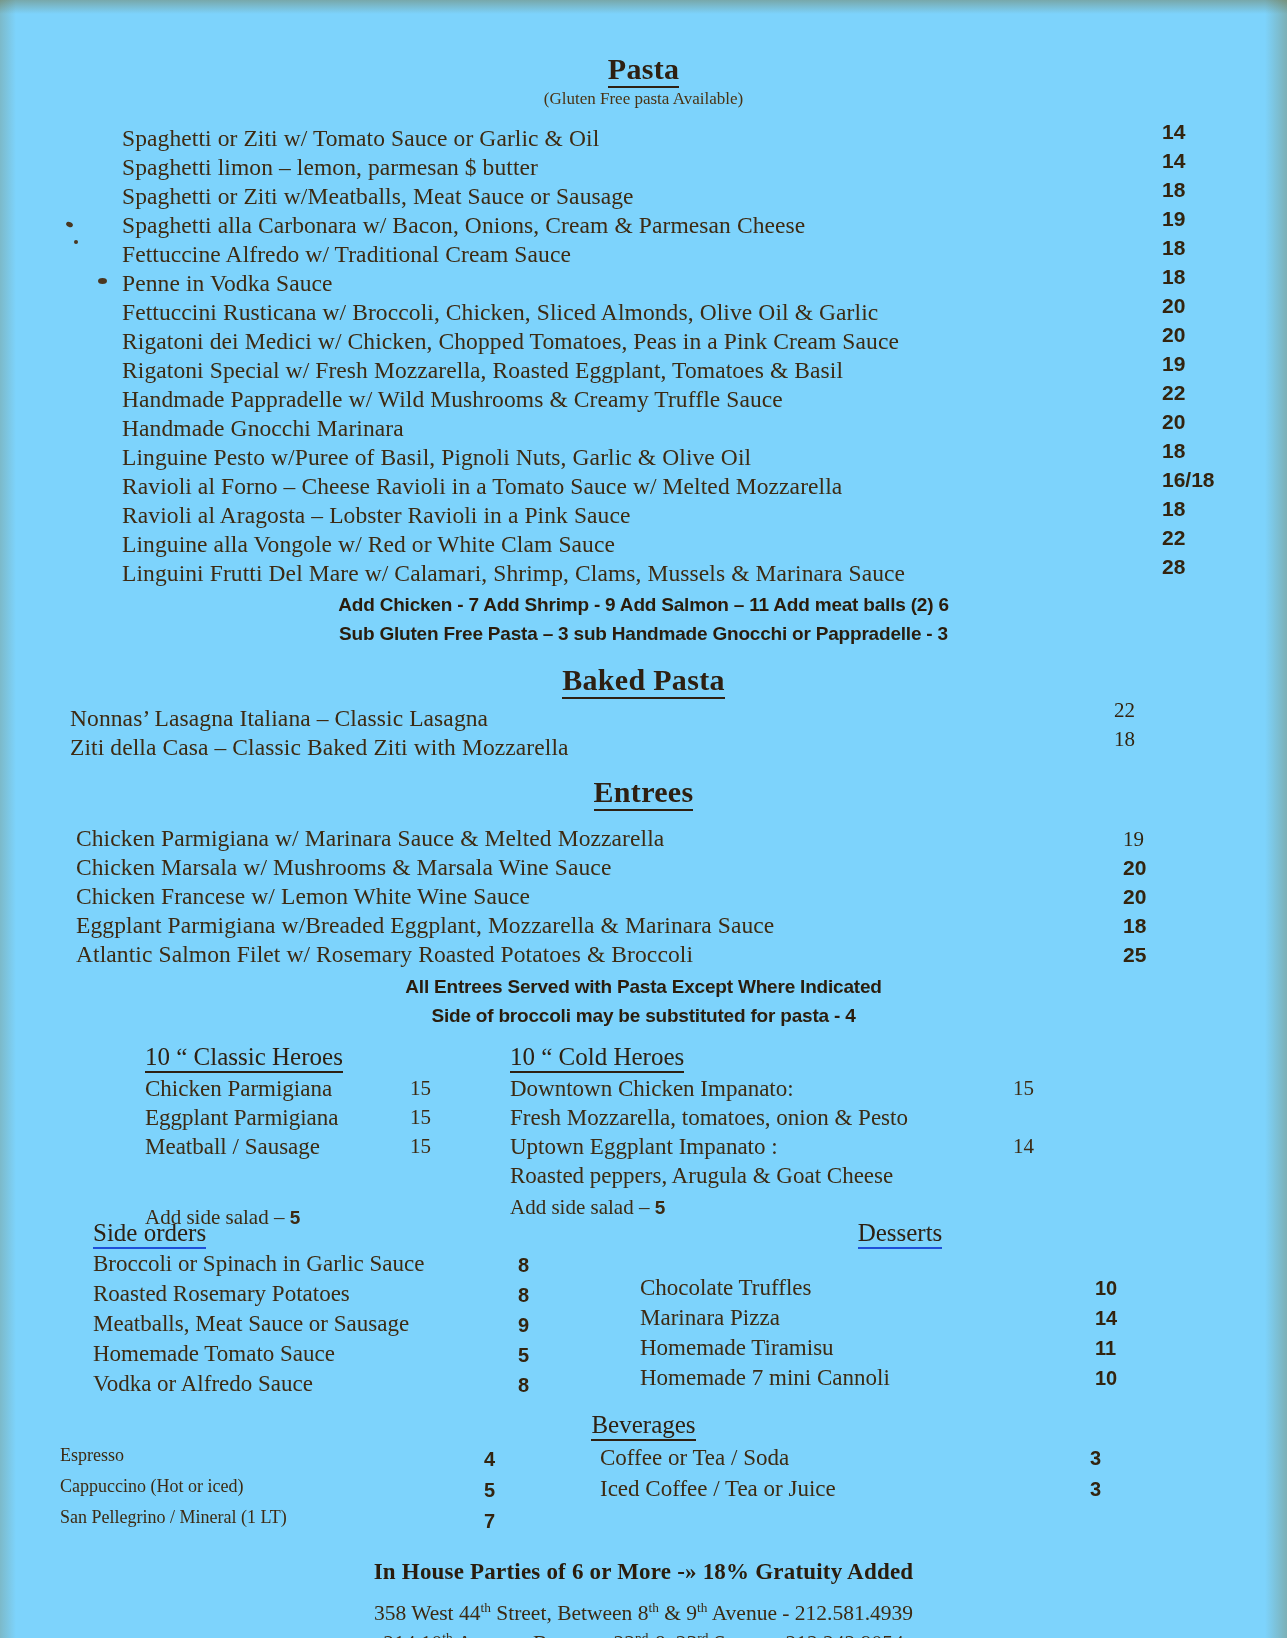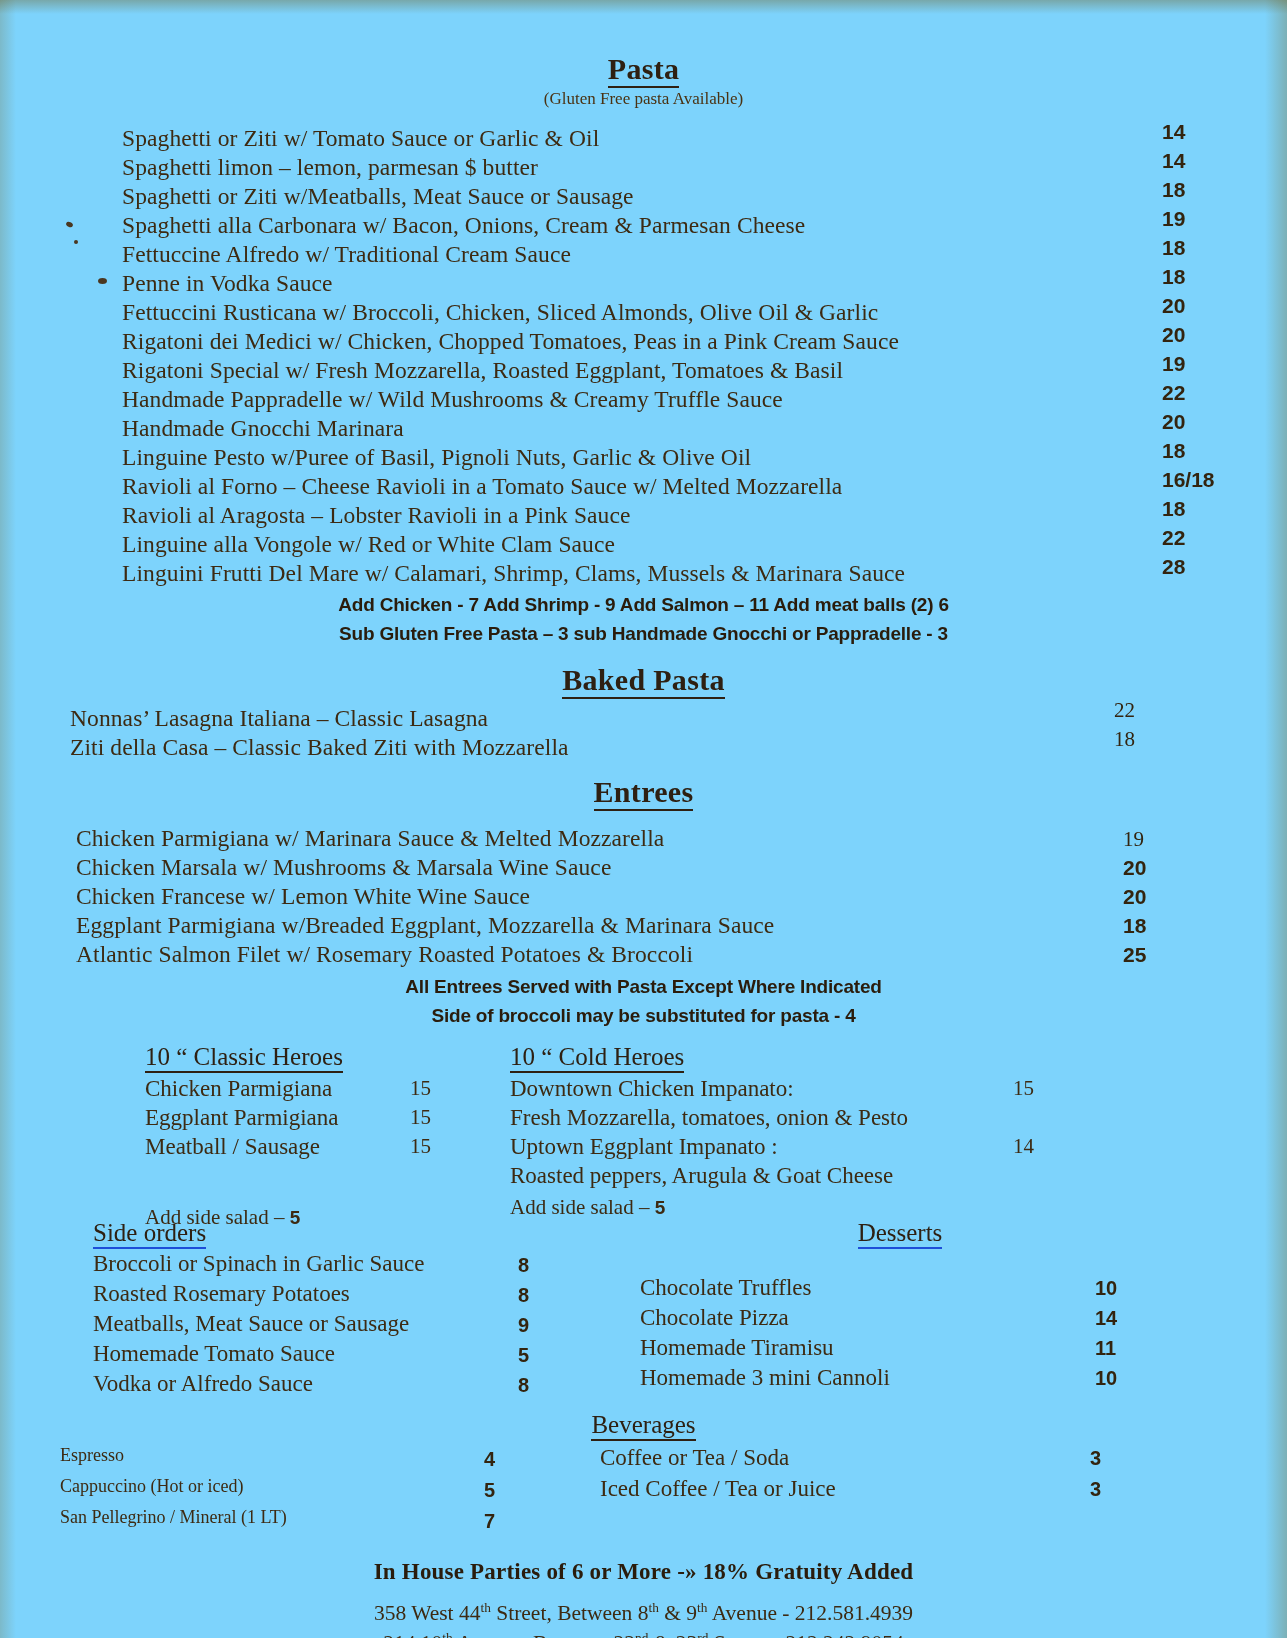--- a/index.html
+++ b/index.html
@@ -380,23 +380,23 @@
         <div class="side-row"><span class="sname">Roasted Rosemary Potatoes</span><span class="sprice">8</span></div>
         <div class="side-row"><span class="sname">Meatballs, Meat Sauce or Sausage</span><span class="sprice">9</span></div>
         <div class="side-row"><span class="sname">Homemade Tomato Sauce</span><span class="sprice">5</span></div>
         <div class="side-row"><span class="sname">Vodka or Alfredo Sauce</span><span class="sprice">8</span></div>
       </div>
 
       <div class="dess-block">
         <div class="dess-title"><span>Desserts</span></div>
         <div class="dess-rows">
           <div class="dess-row"><span class="dname">Chocolate Truffles</span><span class="dprice">10</span></div>
-          <div class="dess-row"><span class="dname">Chocolate Pizza</span><span class="dprice">14</span></div>
+          <div class="dess-row"><span class="dname">Marinara Pizza</span><span class="dprice">14</span></div>
           <div class="dess-row"><span class="dname">Homemade Tiramisu</span><span class="dprice">11</span></div>
-          <div class="dess-row"><span class="dname">Homemade 3 mini Cannoli</span><span class="dprice">10</span></div>
+          <div class="dess-row"><span class="dname">Homemade 7 mini Cannoli</span><span class="dprice">10</span></div>
         </div>
       </div>
 
     </div>
 
     <div class="bev">
       <div class="bev-head"><span>Beverages</span></div>
       <div class="bev-rows">
         <div class="bev-row"><span class="bname">Espresso</span><span class="bprice">4</span></div>
         <div class="bev-row"><span class="bname">Cappuccino (Hot or iced)</span><span class="bprice">5</span></div>

